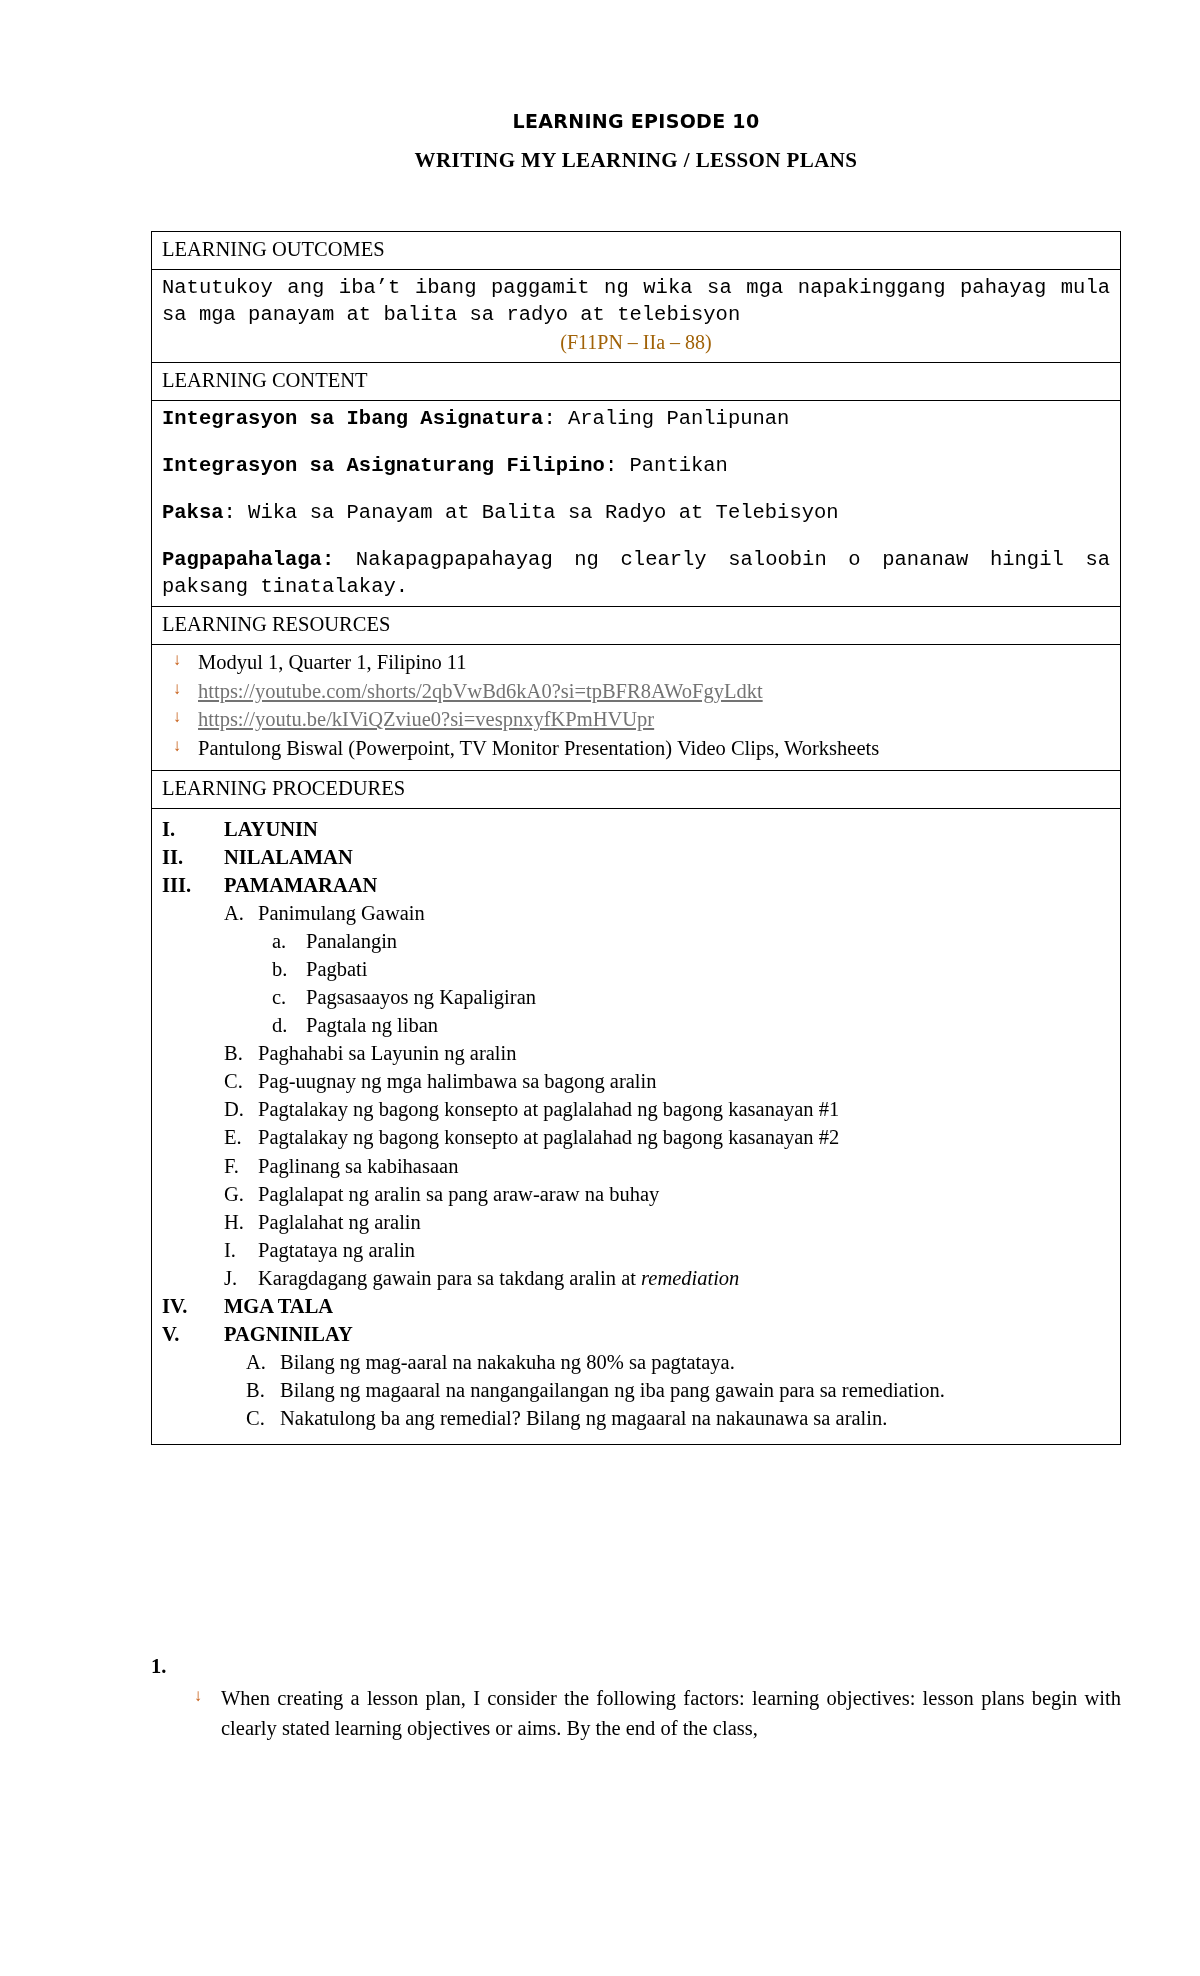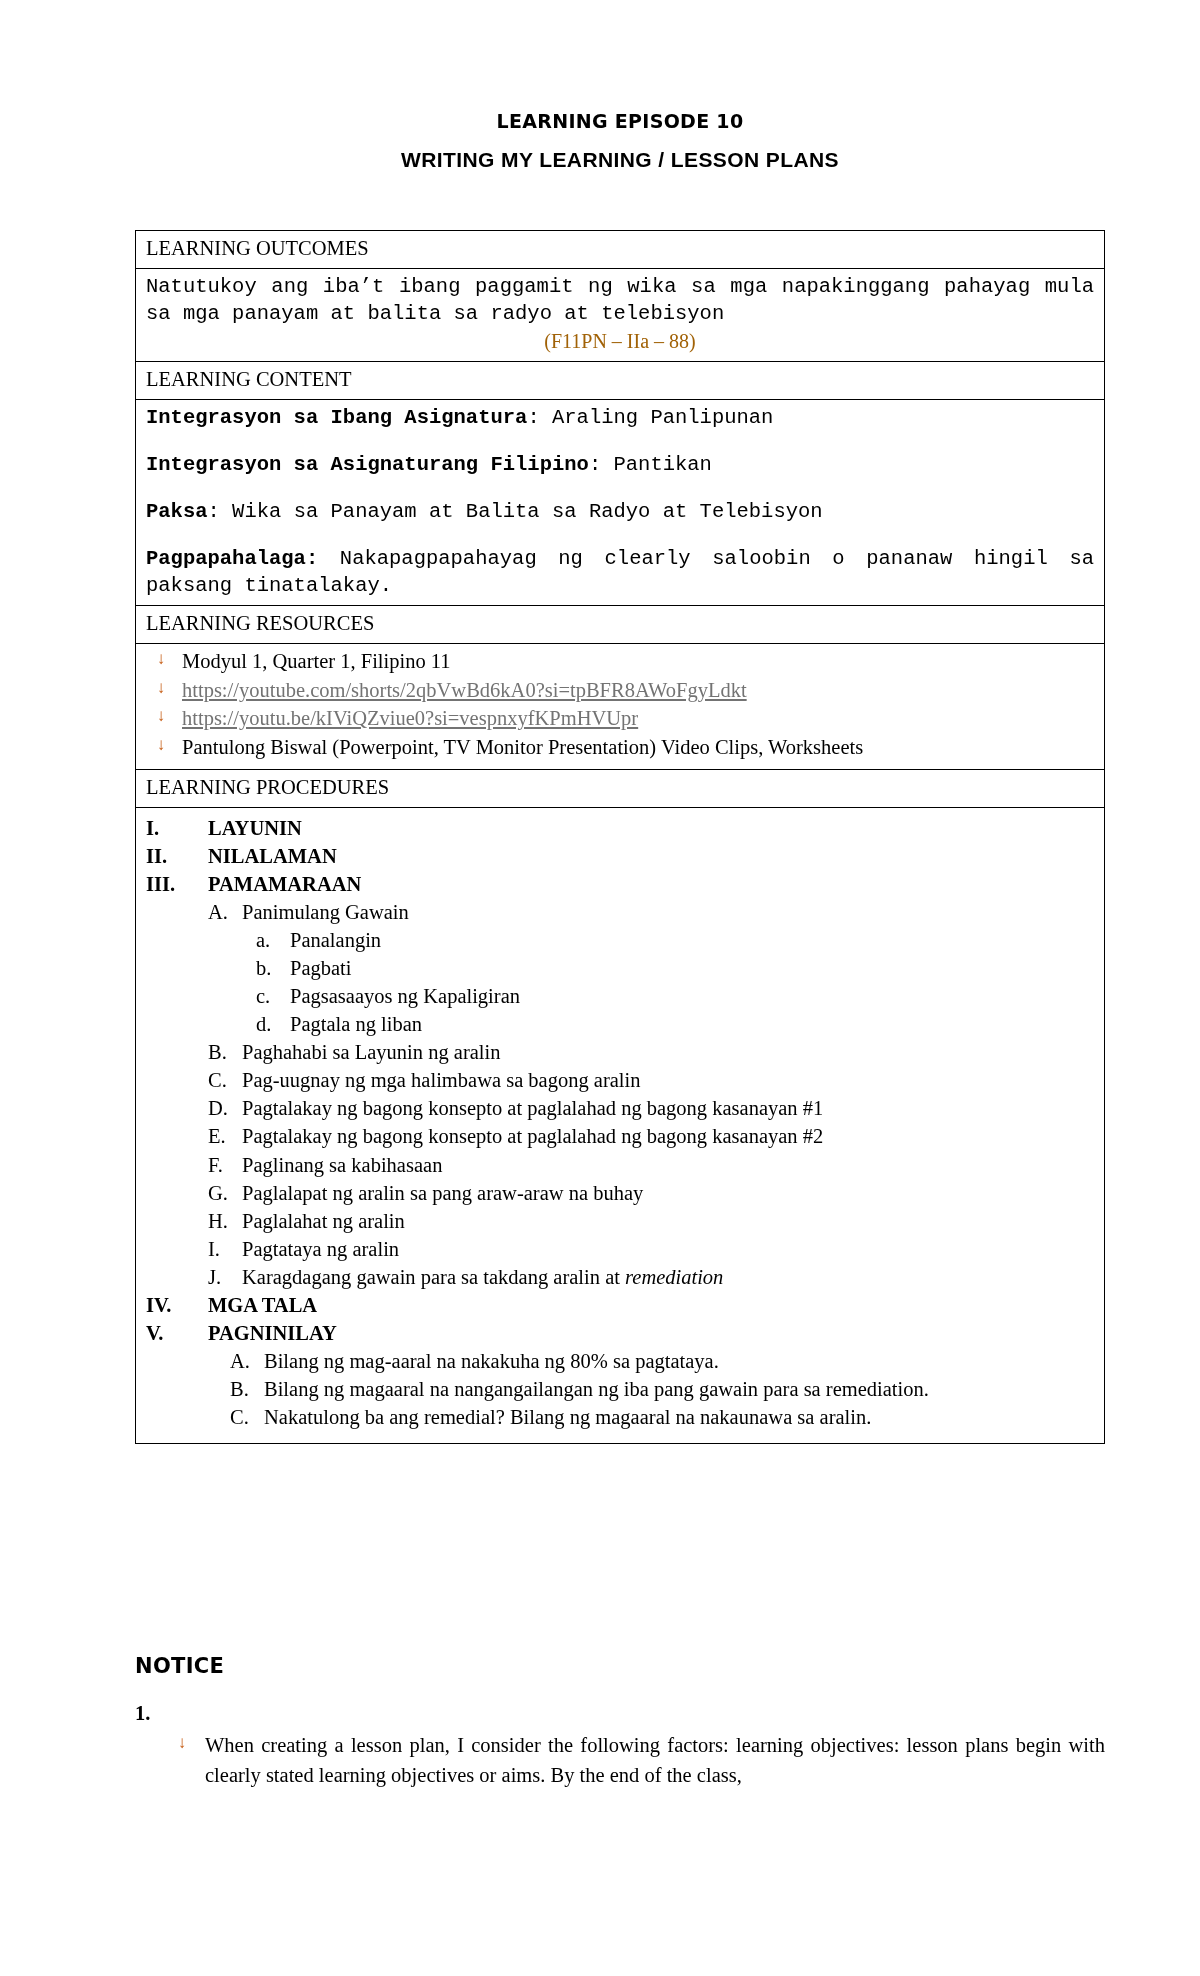--- a/index.html
+++ b/index.html
@@ -12,32 +12,33 @@
     min-height: 1976px;
     font-family: "Liberation Serif", serif;
     color: #000000;
   }
   .page {
     width: 1160px;
     min-height: 1976px;
     box-sizing: border-box;
     padding: 110px 55px 40px 135px;
     position: relative;
+    margin-left: 16px;
   }
   .doc-title {
     text-align: center;
     font-family: "DejaVu Sans", sans-serif;
     font-weight: bold;
     font-size: 19px;
     letter-spacing: 0.3px;
     margin: 0 0 16px 0;
   }
   .doc-subtitle {
     text-align: center;
-    font-family: Liberation Sans, sans-serif;
+    font-family: Liberation Serif, serif;
     font-weight: bold;
     font-size: 21px;
     letter-spacing: 0.4px;
     margin: 0 0 58px 0;
   }
   table.lp {
     width: 100%;
     border-collapse: collapse;
     border: 1.5px solid #000;
     table-layout: fixed;
@@ -342,21 +343,20 @@
               <span class="txt">Nakatulong ba ang remedial? Bilang ng magaaral na nakaunawa sa aralin.</span>
             </div>
 
           </div>
         </td>
       </tr>
     </tbody>
   </table>
 
   <div class="notice-wrap">
-    <div class="notice-title">NOTICE</div>
 
     <div class="q-row">
       <span class="qnum">1.</span>
     </div>
     <div class="ans">
       <span class="bullet-arrow">↓</span>
       <span>When creating a lesson plan, I consider the following factors: learning objectives: lesson plans begin with clearly stated learning objectives or aims. By the end of the class,</span>
     </div>
   </div>
 

